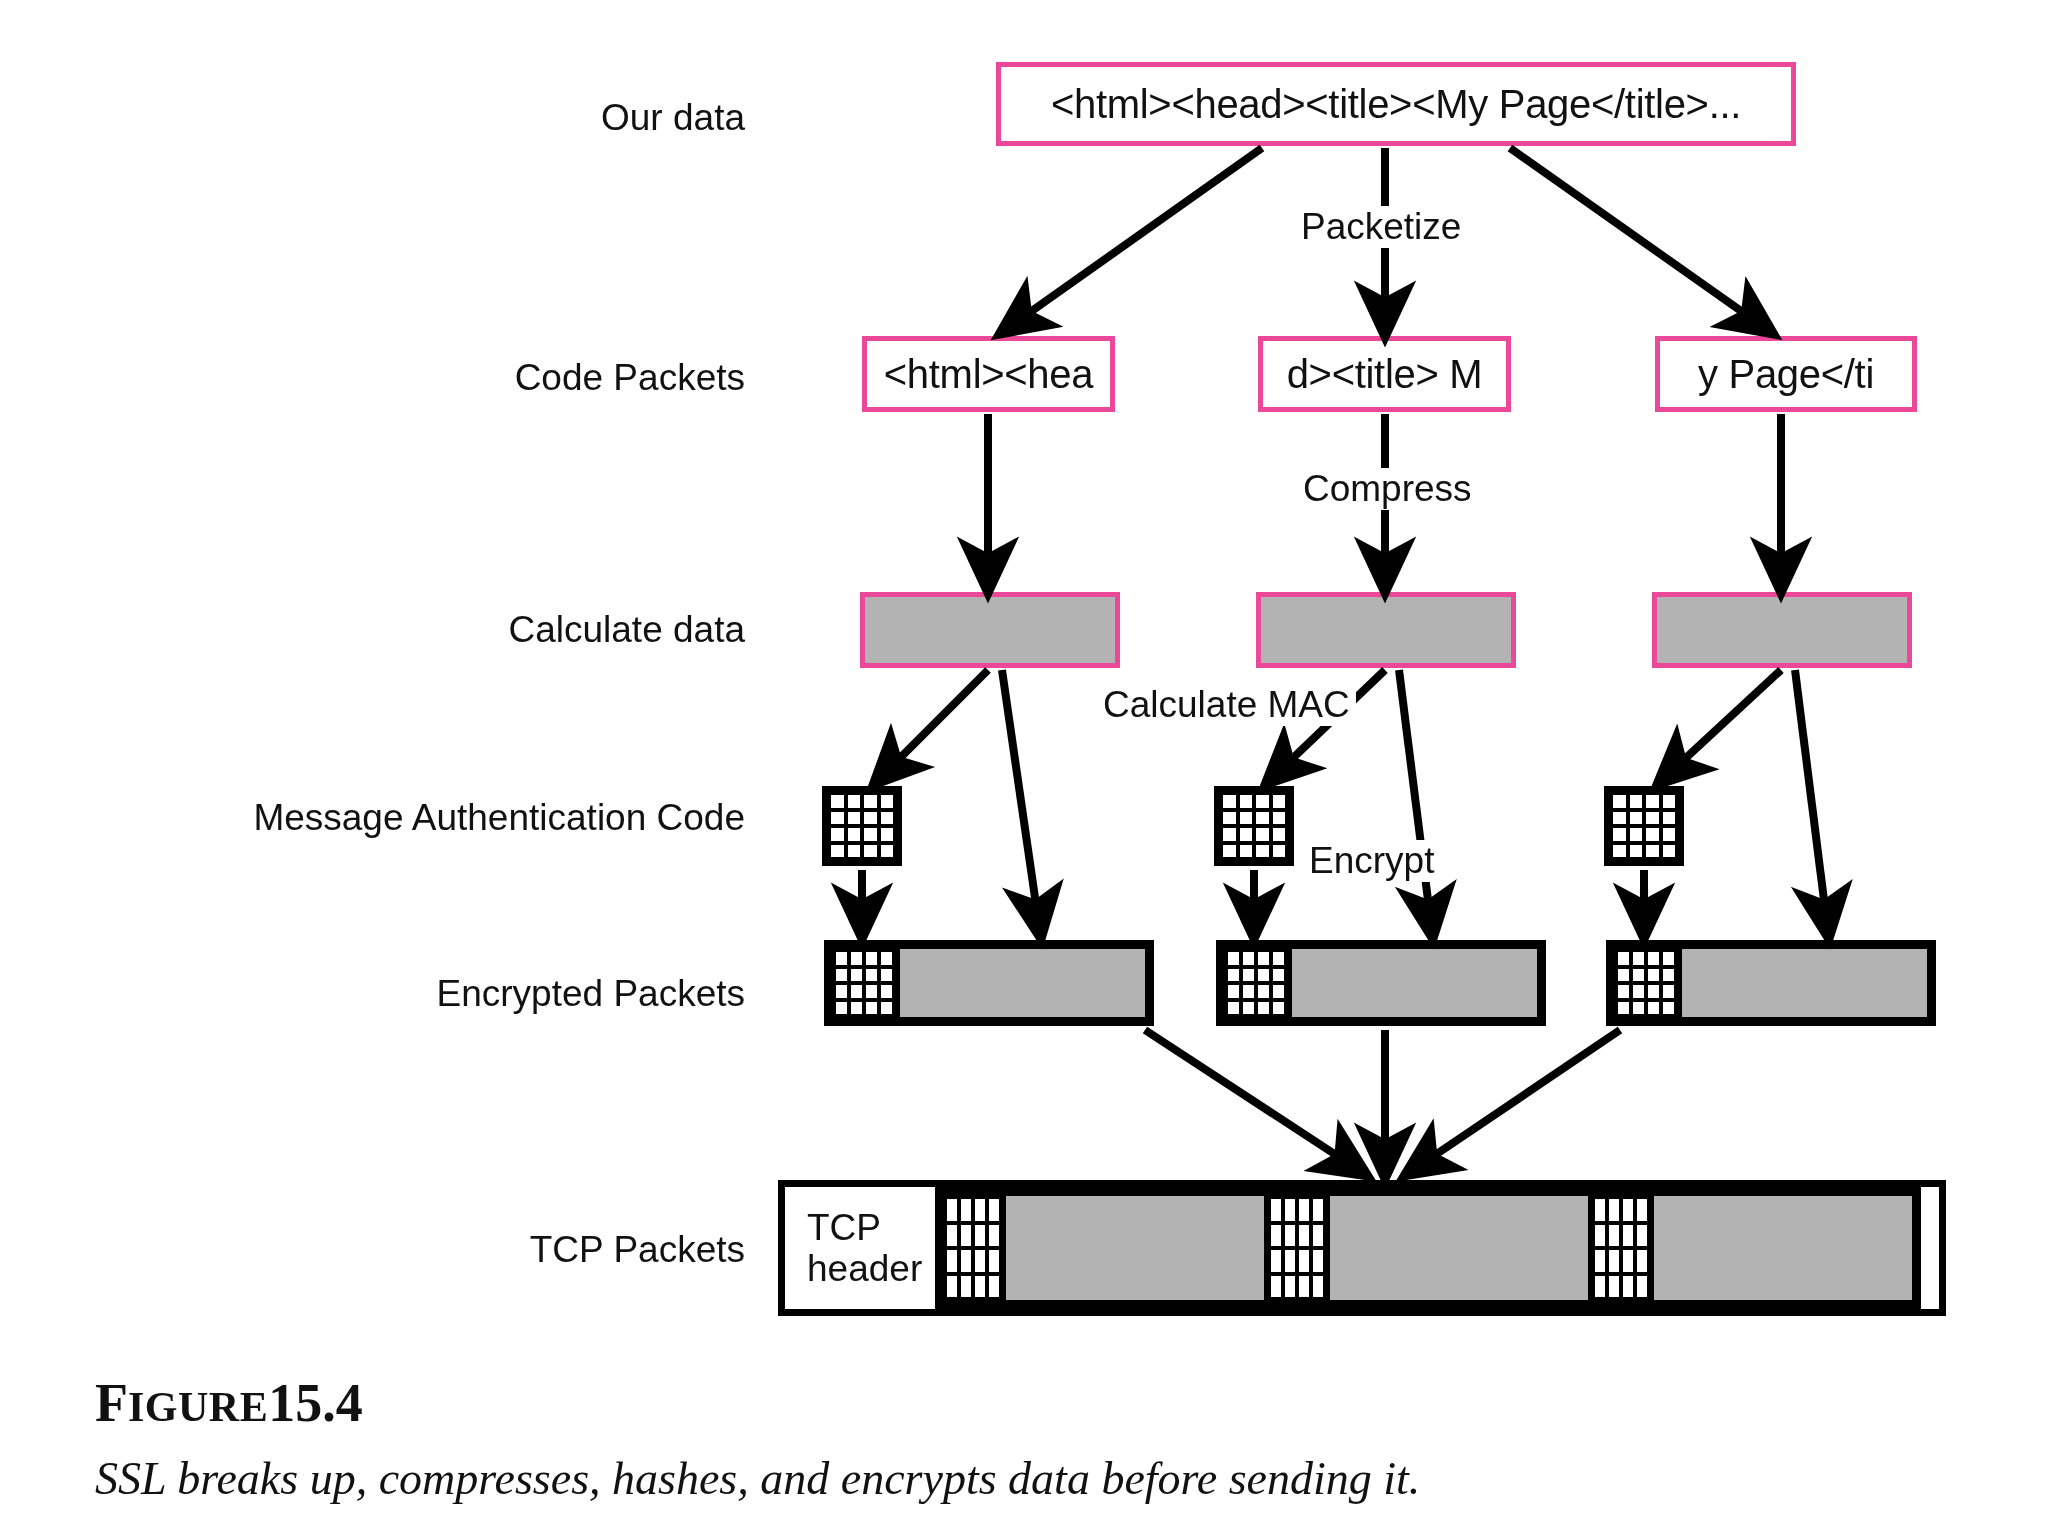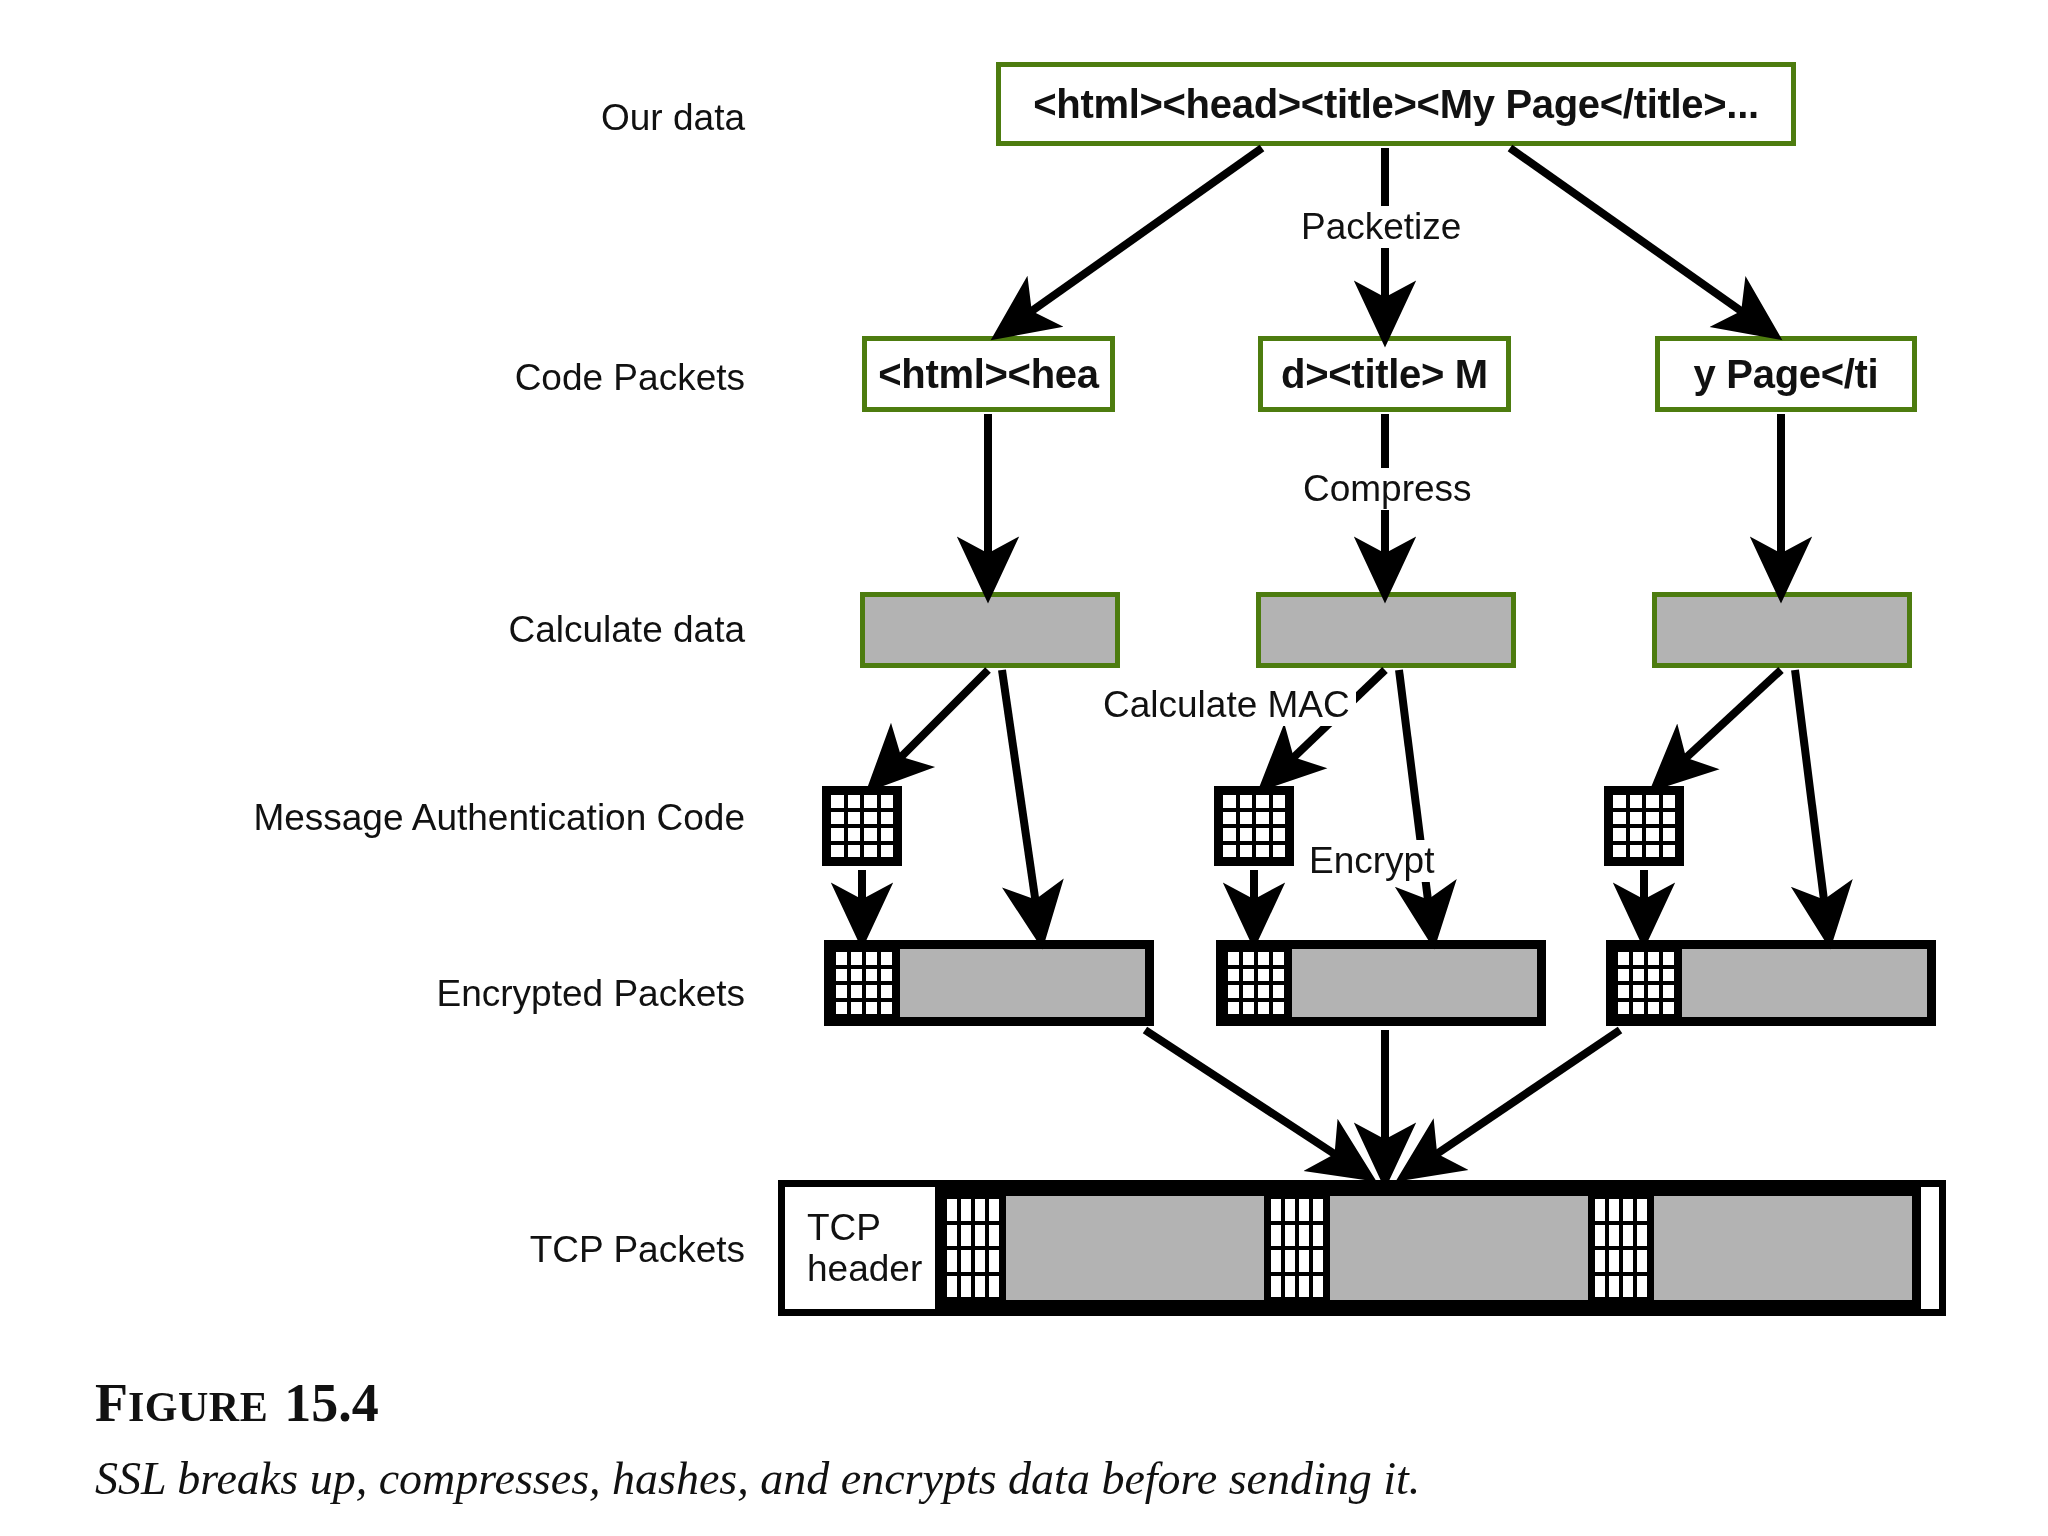--- a/index.html
+++ b/index.html
@@ -22,23 +22,22 @@
     color:#111;
     white-space:nowrap;
     background:#fff;
     padding:0 6px;
     font-family:"Liberation Sans",sans-serif;
   }
 
   .box{
     position:absolute;
     box-sizing:border-box;
-    border:5px solid #4d7c0f;
+    border:5px solid #ec4899;
     background:#fff;
-    font-weight:bold;
   }
   .box.txt{
     display:flex;align-items:center;justify-content:center;
     font-size:40px;letter-spacing:-0.3px;color:#111;
     white-space:nowrap;
   }
   .gray{background:#b3b3b3;}
 
   
   .mac{
@@ -381,17 +380,17 @@
       <path d="M1620,1030 L1410,1172"></path>
     </g>
   </svg>
 
   <div class="proc-label" style="left:1295px;top:206px;">Packetize</div>
   <div class="proc-label" style="left:1297px;top:468px;">Compress</div>
   <div class="proc-label" style="left:1097px;top:684px;">Calculate MAC</div>
   <div class="proc-label" style="left:1303px;top:840px;">Encrypt</div>
 
   <div class="cap-title" style="left:95px;top:1372px;">
-    <span class="big">F</span><span class="sc">IGURE</span><span class="big" style="margin-left:16px;">15.4</span>
+    <span class="big">F</span><span class="sc">IGURE</span><span class="big" style="margin-left:0;">15.4</span>
   </div>
   <div class="cap-text" style="left:95px;top:1452px;">SSL breaks up, compresses, hashes, and encrypts data before sending it.</div>
 
 </div>
 
 </body></html>

